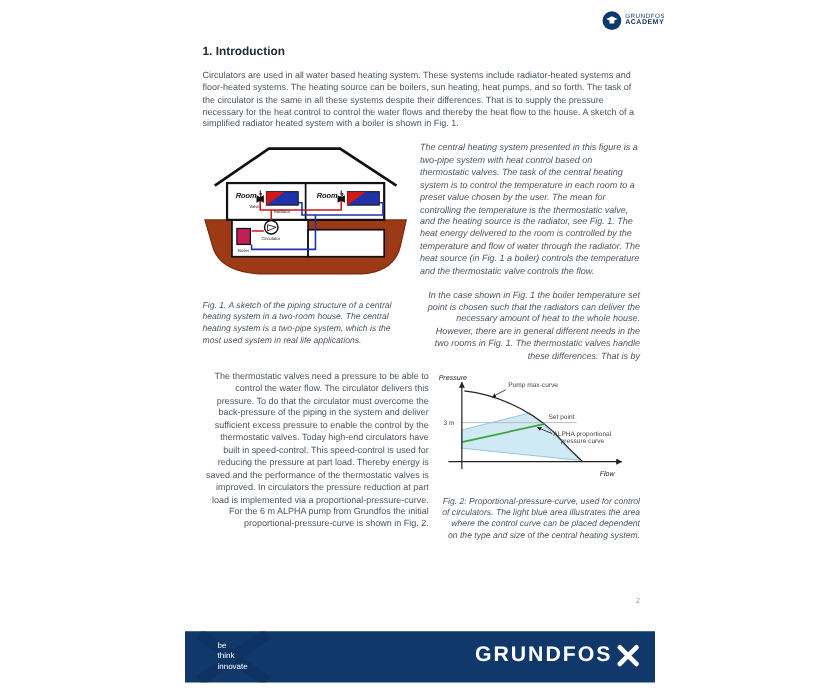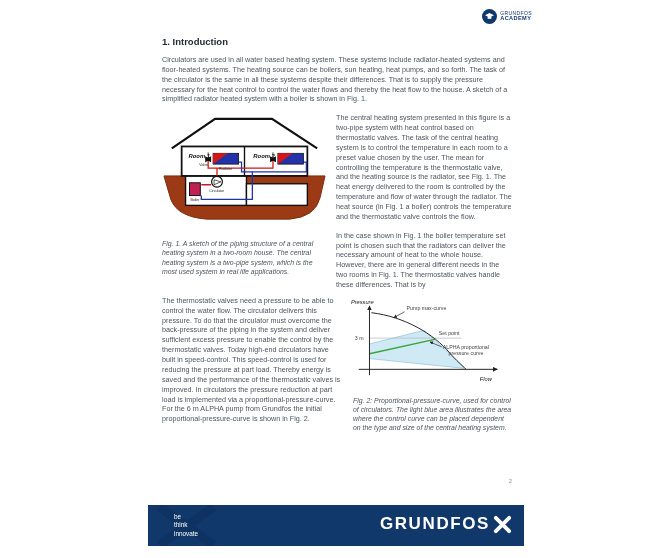--- a/index.html
+++ b/index.html
@@ -10,24 +10,24 @@
   .academy-badge{width:15px;height:15px;border-radius:50%;background:#11386b;display:flex;align-items:center;justify-content:center;}
   .academy-text{display:flex;flex-direction:column;line-height:1;}
   .academy-brand{font-size:5px;color:#11386b;letter-spacing:.4px;}
   .academy-sub{font-size:5.6px;color:#11386b;font-weight:bold;letter-spacing:.4px;}
   
   .content{position:absolute;left:162px;top:36px;width:350px;}
   h1.title{font-size:9.5px;font-weight:bold;color:#222b33;margin:0 0 8px 0;}
   p.body{font-size:7.2px;line-height:1.37;margin:0 0 9px 0;}
   .twocol{display:flex;gap:9px;margin-top:3px;}
   .colL{width:165px;flex:0 0 165px;}
-  .colR{width:176px;flex:1;}
+  .colR{width:176px;flex:1;font-style:italic;}
   .caption{font-size:6.9px;line-height:1.33;font-style:italic;color:#4b5560;margin-top:6px;}
   .fullpara{margin-top:7px;}
-  .sectionC{display:flex;gap:5px;margin-top:6px;}
+  .sectionC{display:flex;gap:5px;margin-top:6px;text-align:right;}
   .colL2{width:181px;flex:0 0 181px;}
   .colR2{flex:1;}
   .fig2cap{margin-left:5px;margin-top:4px;}
   
   .svgt{font-family:"Liberation Sans",sans-serif;fill:#333;}
   .roomlbl{font-size:6px;font-style:italic;font-weight:bold;fill:#111;}
   .tinylbl{font-size:3.6px;fill:#222;}
   .chartlbl{font-size:5.4px;fill:#444;}
   .chartaxis{font-size:5.8px;font-style:italic;fill:#222;}
   
@@ -110,21 +110,21 @@
           <text x="93" y="46" class="svgt roomlbl">Room 2</text>
           <text x="58" y="58" class="svgt tinylbl">Radiator</text>
           <text x="38" y="54" class="svgt tinylbl">Valve</text>
           <text x="48" y="80" class="svgt tinylbl">Circulator</text>
           <text x="29" y="90" class="svgt tinylbl">Boiler</text>
         </svg>
         <div class="caption">Fig. 1. A sketch of the piping structure of a central heating system in a two-room house. The central heating system is a two-pipe system, which is the most used system in real life applications.</div>
       </div>
       <div class="colR">
         <p class="body">The central heating system presented in this figure is a two-pipe system with heat control based on thermostatic valves. The task of the central heating system is to control the temperature in each room to a preset value chosen by the user. The mean for controlling the temperature is the thermostatic valve, and the heating source is the radiator, see Fig. 1. The heat energy delivered to the room is controlled by the temperature and flow of water through the radiator. The heat source (in Fig. 1 a boiler) controls the temperature and the thermostatic valve controls the flow.</p>
-        <p class="body" style="margin-bottom:0;">In the case shown in Fig. 1 the boiler temperature set point is chosen such that the radiators can deliver the necessary amount of heat to the whole house. However, there are in general different needs in the two rooms in Fig. 1. The thermostatic valves handle these differences. That is by</p>
+        <p class="body" style="margin-bottom:0;text-align:right;">In the case shown in Fig. 1 the boiler temperature set point is chosen such that the radiators can deliver the necessary amount of heat to the whole house. However, there are in general different needs in the two rooms in Fig. 1. The thermostatic valves handle these differences. That is by</p>
       </div>
     </div>
 
 
     <div class="sectionC">
       <div class="colL2">
         <p class="body">The thermostatic valves need a pressure to be able to control the water flow. The circulator delivers this pressure. To do that the circulator must overcome the back-pressure of the piping in the system and deliver sufficient excess pressure to enable the control by the thermostatic valves. Today high-end circulators have built in speed-control. This speed-control is used for reducing the pressure at part load. Thereby energy is saved and the performance of the thermostatic valves is improved. In circulators the pressure reduction at part load is implemented via a proportional-pressure-curve. For the 6 m ALPHA pump from Grundfos the initial proportional-pressure-curve is shown in Fig. 2.</p>
       </div>
       <div class="colR2">
         <svg width="164" height="92" viewBox="0 0 168 92">

